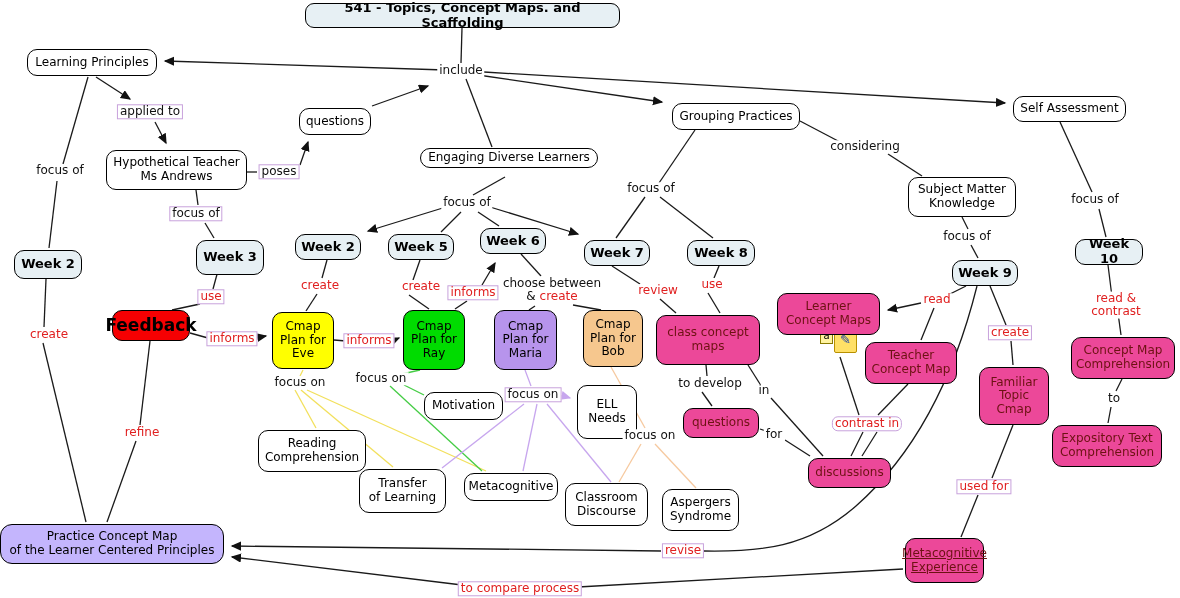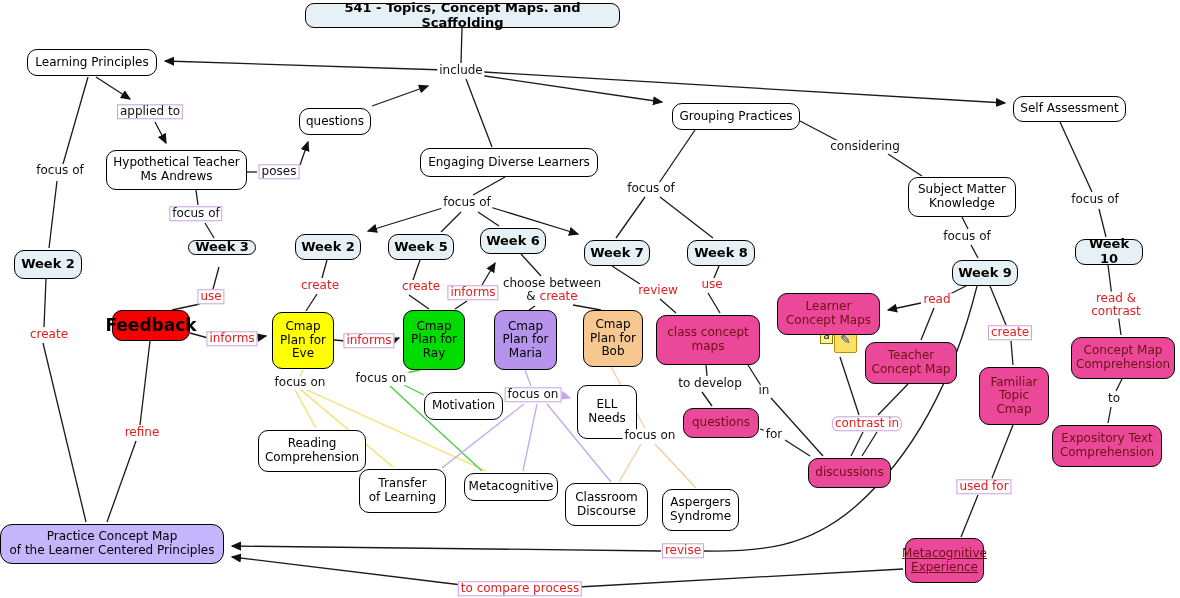--- a/index.html
+++ b/index.html
@@ -150,27 +150,27 @@
     </svg>
   <div id="annotation-icon" style="left: 820px; top: 329px;">
     <span class="a-chip">a</span>
     <span class="note">✎</span>
   </div>
 <div class="node n-title" style="left: 305px; top: 3px; width: 315px; height: 25px;">541 - Topics, Concept Maps. and Scaffolding</div>
     <div class="node n-plain" style="left: 27px; top: 49px; width: 130px; height: 27px;">Learning Principles</div>
     <div class="node n-plain" style="left: 299px; top: 108px; width: 72px; height: 27px;">questions</div>
     <div class="node n-plain" style="left: 106px; top: 150px; width: 141px; height: 40px;">Hypothetical Teacher
 Ms Andrews</div>
-    <div class="node n-plain" style="left: 420px; top: 148px; width: 178px; height: 29px;">Engaging Diverse Learners</div>
+    <div class="node n-plain" style="left: 420px; top: 148px; width: 178px; height: 20px;">Engaging Diverse Learners</div>
     <div class="node n-plain" style="left: 672px; top: 103px; width: 128px; height: 27px;">Grouping Practices</div>
     <div class="node n-plain" style="left: 908px; top: 177px; width: 108px; height: 40px;">Subject Matter
 Knowledge</div>
     <div class="node n-plain" style="left: 1013px; top: 96px; width: 113px; height: 26px;">Self Assessment</div>
     <div class="node n-week" style="left: 14px; top: 250px; width: 68px; height: 29px;">Week 2</div>
-    <div class="node n-week" style="left: 188px; top: 240px; width: 68px; height: 15px;">Week 3</div>
+    <div class="node n-week" style="left: 196px; top: 240px; width: 68px; height: 35px;">Week 3</div>
     <div class="node n-week" style="left: 295px; top: 234px; width: 66px; height: 26px;">Week 2</div>
     <div class="node n-week" style="left: 388px; top: 234px; width: 66px; height: 26px;">Week 5</div>
     <div class="node n-week" style="left: 480px; top: 228px; width: 66px; height: 26px;">Week 6</div>
     <div class="node n-week" style="left: 584px; top: 240px; width: 66px; height: 26px;">Week 7</div>
     <div class="node n-week" style="left: 687px; top: 240px; width: 68px; height: 26px;">Week 8</div>
     <div class="node n-week" style="left: 952px; top: 260px; width: 66px; height: 26px;">Week 9</div>
     <div class="node n-week" style="left: 1075px; top: 239px; width: 68px; height: 26px;">Week 10</div>
     <div class="node n-redbold" style="left: 112px; top: 310px; width: 78px; height: 31px;">Feedback</div>
     <div class="node n-yellow" style="left: 272px; top: 312px; width: 62px; height: 57px;">Cmap
 Plan for

